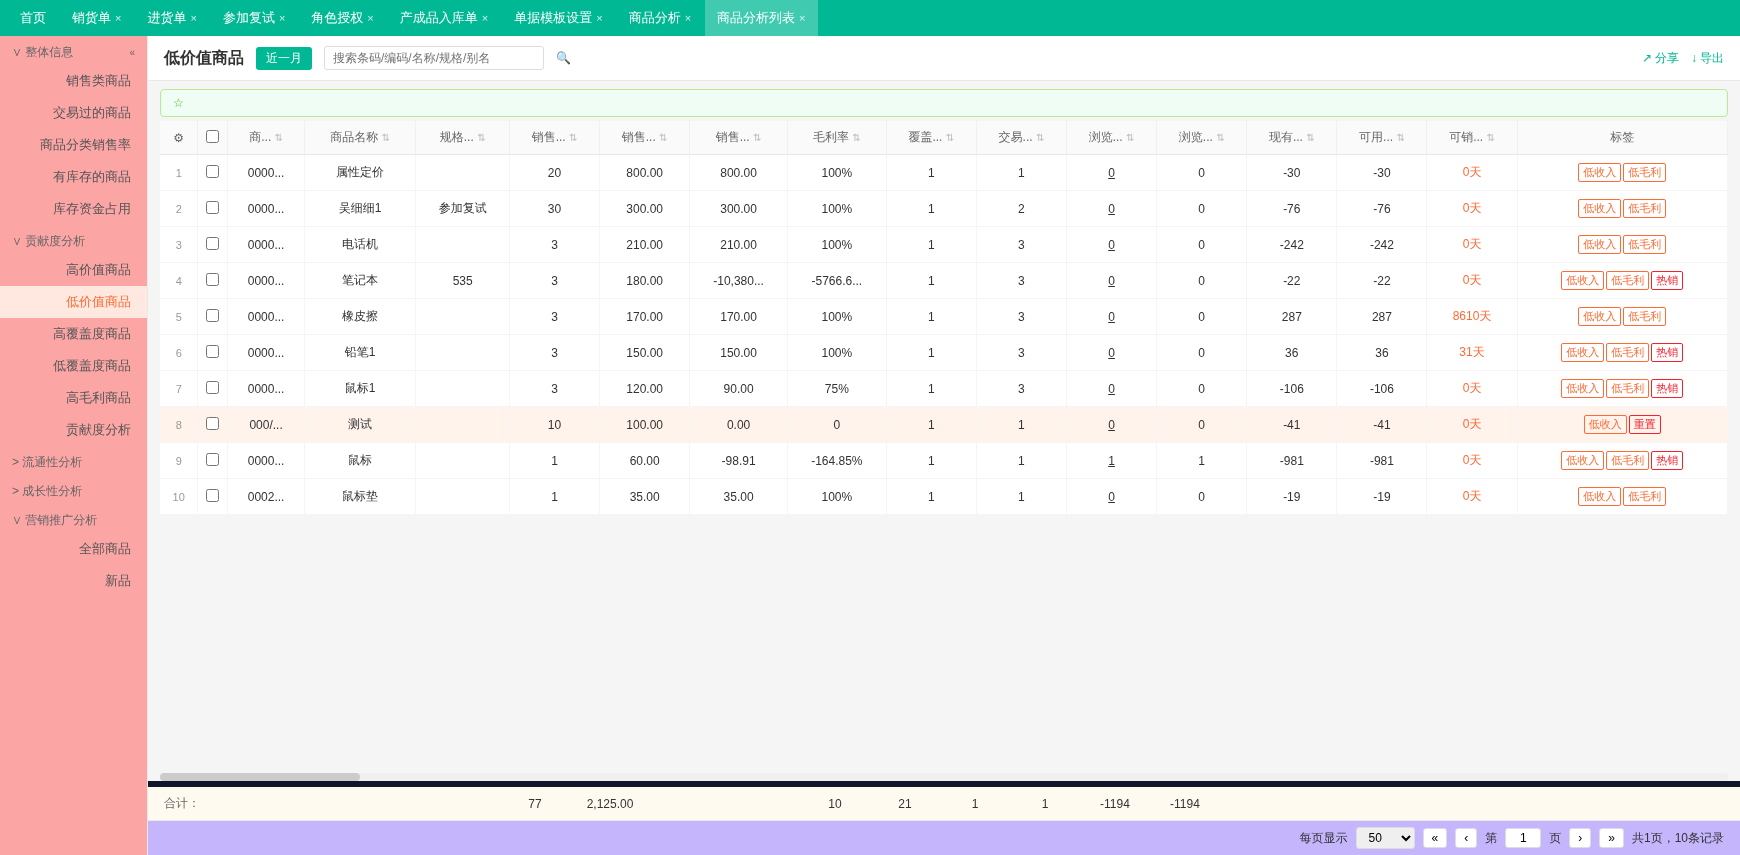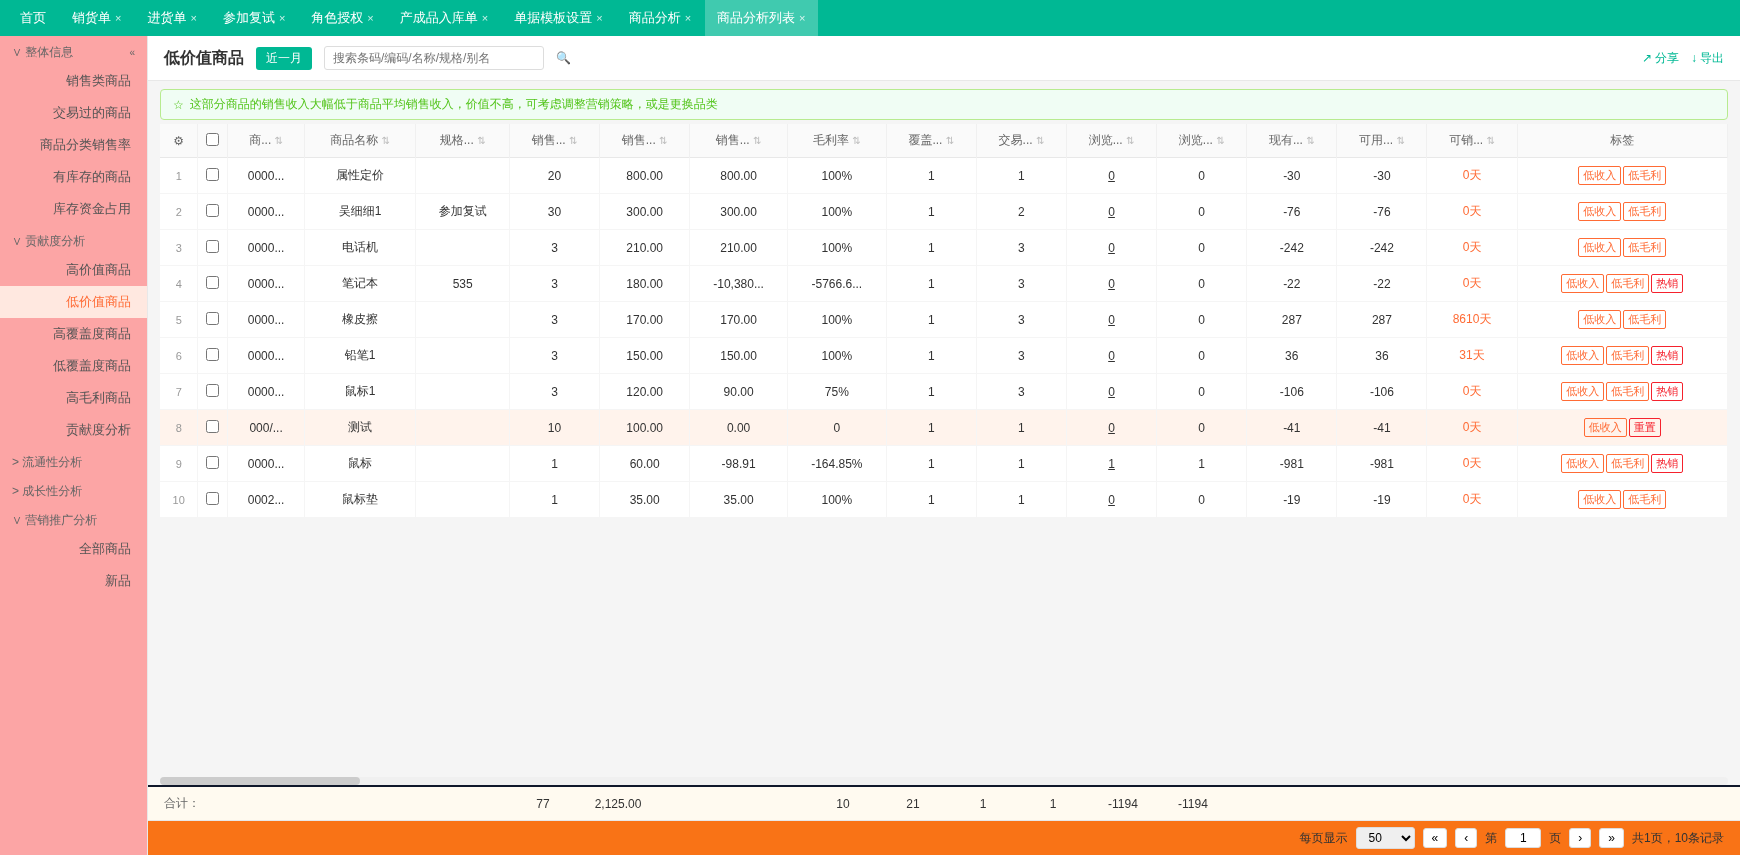--- a/index.html
+++ b/index.html
@@ -177,42 +177,42 @@
     }
     .tag-orange { color: #ff6b35; border-color: #ff6b35; }
     .tag-red { color: #f5222d; border-color: #f5222d; }
     .underline-link { text-decoration: underline; cursor: pointer; color: #333; }
     .text-orange { color: #ff6b35; }
     td.row-num { color: #999; font-size: 11px; }
 
     
     .table-footer {
       background: #fffaf0;
-      border-top: 2px solid #0f172a;
+      border-top: 6px solid #0f172a;
       padding: 8px 16px;
       display: flex;
       align-items: center;
-      gap: 12px;
+      gap: 4px;
       font-size: 12px;
     }
     .footer-label { color: #666; padding-right: 16px; }
     .footer-values {
       display: flex;
       flex: 1;
       gap: 0;
     }
     .footer-cell {
       text-align: center;
       padding: 0 6px;
       color: #333;
     }
 
     
     .pagination-bar {
-      background: #f97316;
+      background: #c4b5fd;
       border-top: 1px solid #e8e8e8;
       padding: 6px 16px;
       display: flex;
       align-items: center;
       justify-content: flex-end;
       gap: 8px;
       font-size: 12px;
     }
     .page-size-select {
       border: 1px solid #ddd;
@@ -351,21 +351,20 @@
         </span>
         <span class="action-link">
           <span>↓</span>
           <span>导出</span>
         </span>
       </div>
     </div>
 
     <div class="notice-bar">
       <span>☆</span>
-      <span>这部分商品的销售收入大幅低于商品平均销售收入，价值不高，可考虑调整营销策略，或是更换品类</span>
     </div>
 
     <div class="table-area">
       <table>
         <thead>
           <tr>
             <th>⚙</th>
             <th class="checkbox-cell"><input type="checkbox" style=""></th>
             <th>商... <span class="sort-icon">⇅</span></th>
             <th>商品名称 <span class="sort-icon">⇅</span></th>

